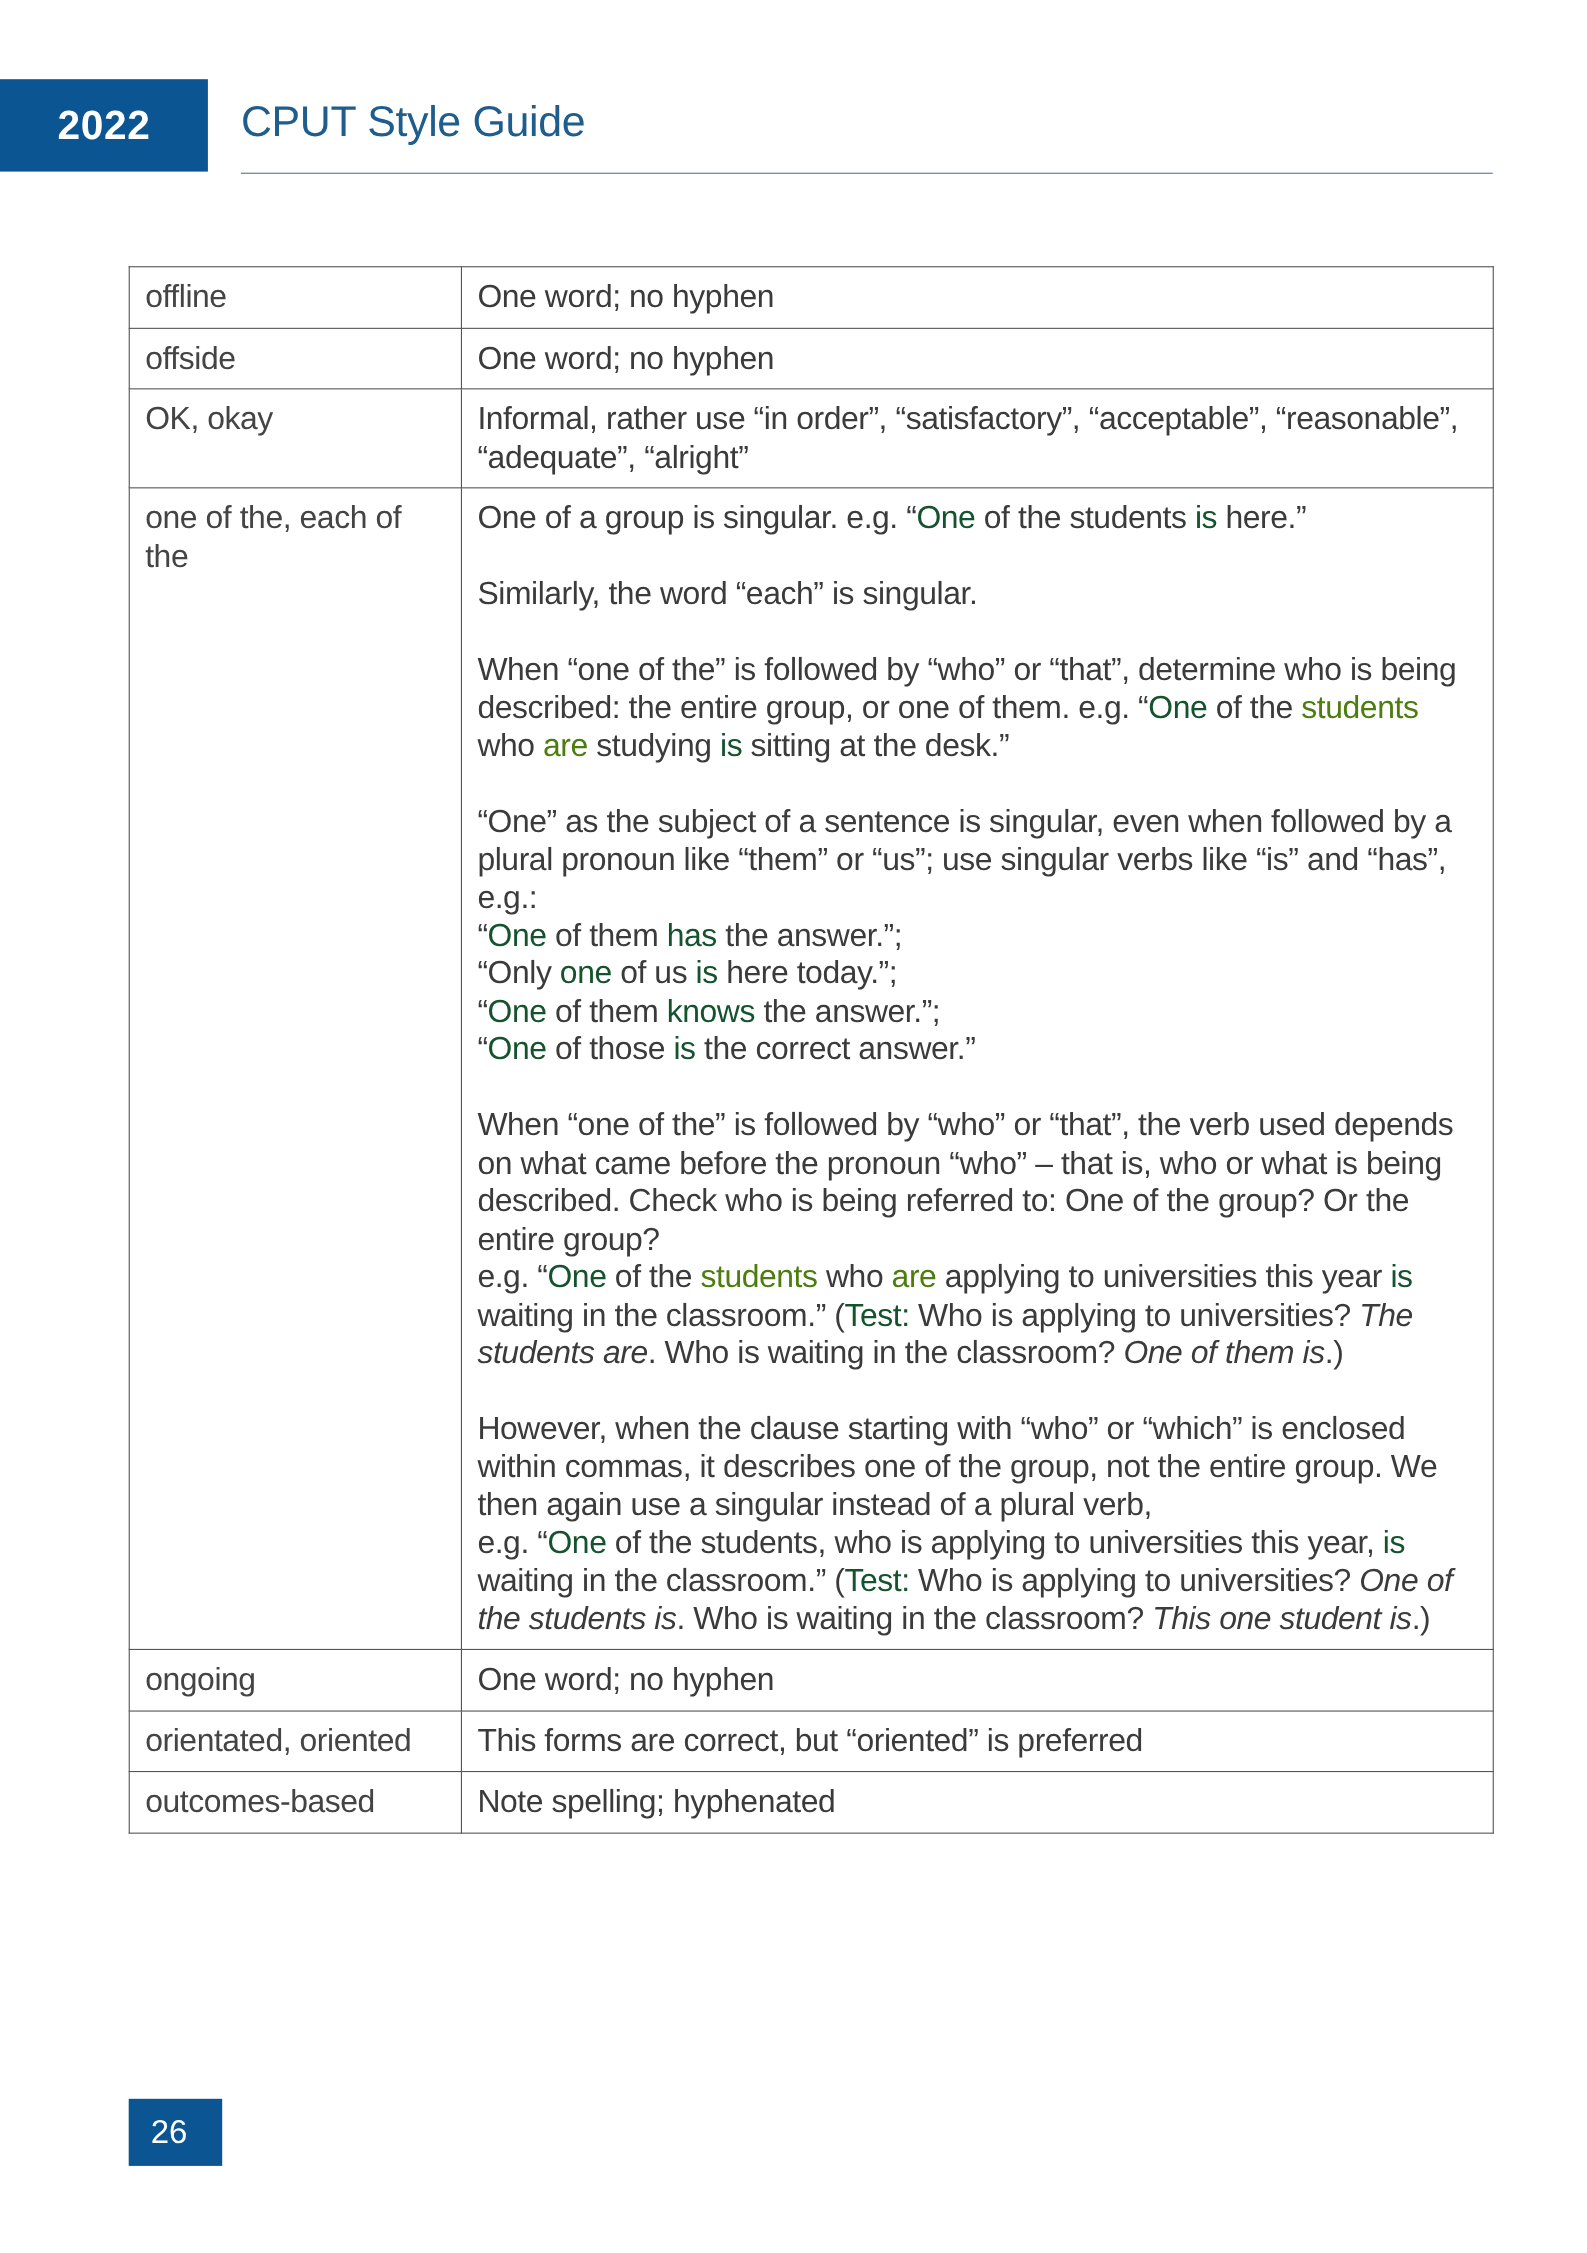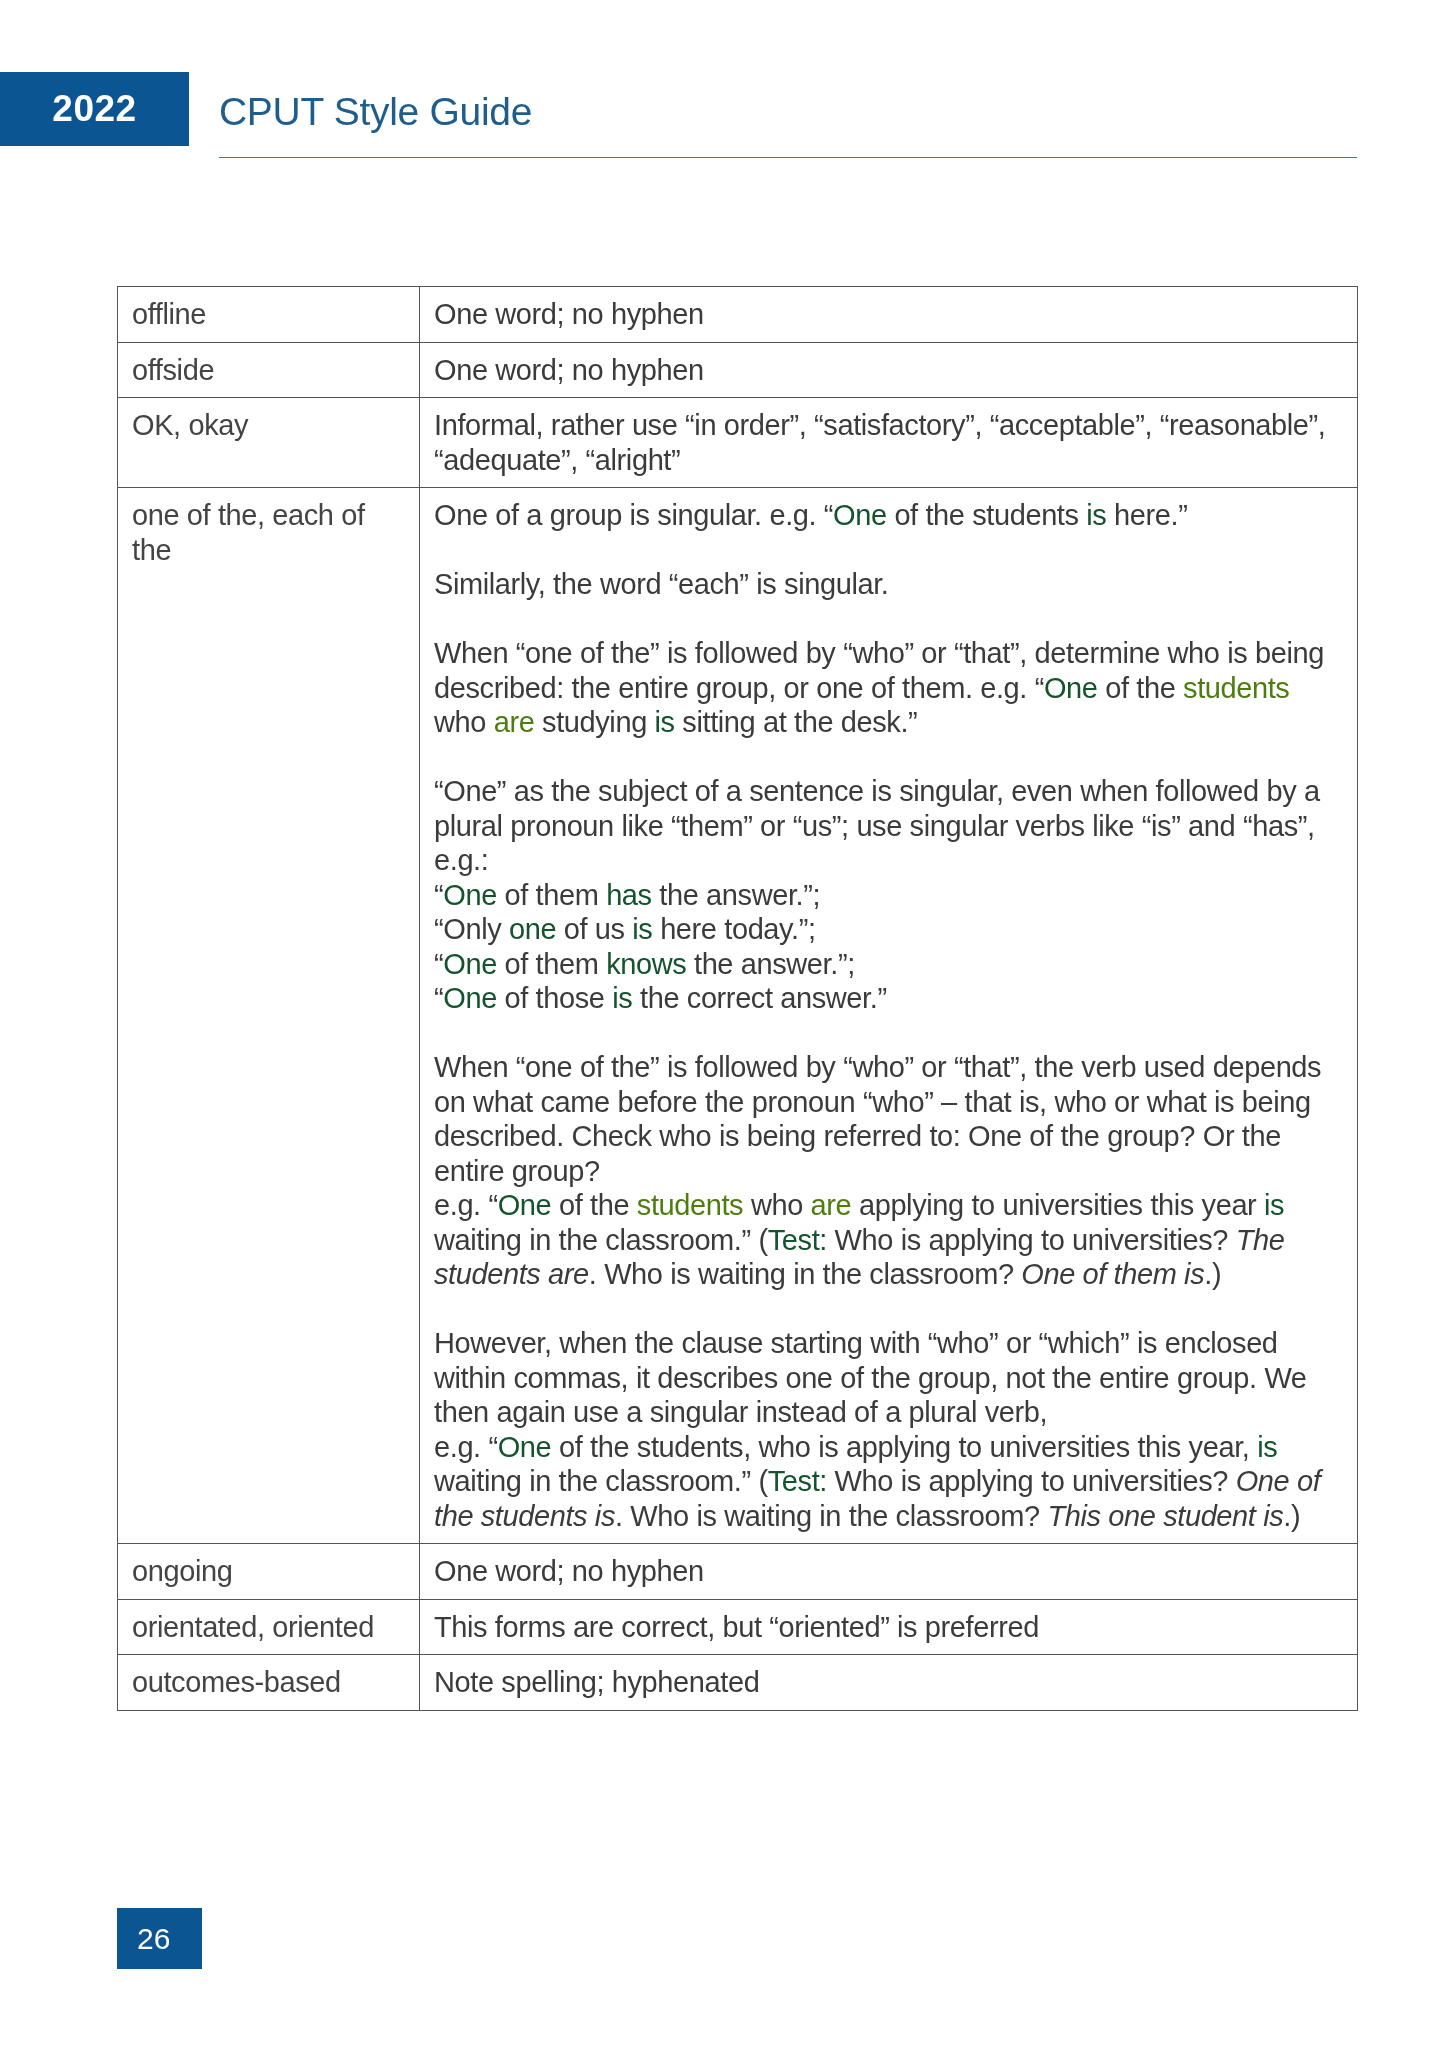--- a/index.html
+++ b/index.html
@@ -2,38 +2,38 @@
 <html><head>
 <meta charset="utf-8">
 <style>
   html, body { margin: 0; padding: 0; background: #ffffff; }
   body {
     width: 1443px; height: 2048px; position: relative; overflow: hidden;
     font-family: "Liberation Sans", "DejaVu Sans", sans-serif;
     color: #3b3b3b;
   }
   .year-box {
-    position: absolute; left: 0; top: 72px; width: 189px; height: 74px;
+    position: absolute; left: 0; top: 72px; width: 189px; height: 84px;
     background: #0b5592; color: #ffffff;
     display: flex; align-items: center; justify-content: center;
     font-weight: bold; font-size: 37px; letter-spacing: 0.5px;
   }
   .doc-title {
     position: absolute; left: 219px; top: 89px;
     font-size: 39px; color: #1f5d8c; font-weight: normal; letter-spacing: -0.3px;
     line-height: 46px;
   }
   .title-rule {
     position: absolute; left: 219px; top: 157px; width: 1138px; height: 0;
     border-top: 1.5px solid #4f7796;
   }
   table.guide {
     position: absolute; left: 117px; top: 242px; width: 1241px;
     border-collapse: collapse; table-layout: fixed;
-    font-size: 29px; line-height: 34.5px; letter-spacing: -0.4px; margin-top: 44px;
+    font-size: 29px; line-height: 34.5px; letter-spacing: -0.4px;
   }
   table.guide col.term { width: 302px; }
   table.guide td {
     border: 1.5px solid #555555; vertical-align: top;
     padding: 10px 14px 10px 14px;
   }
   td.term-cell { color: #444444; }
   td.def-cell p { margin: 0; }
   td.def-cell p + p { margin-top: 34.5px; }
   .b { font-weight: normal; color: #14532d; }

